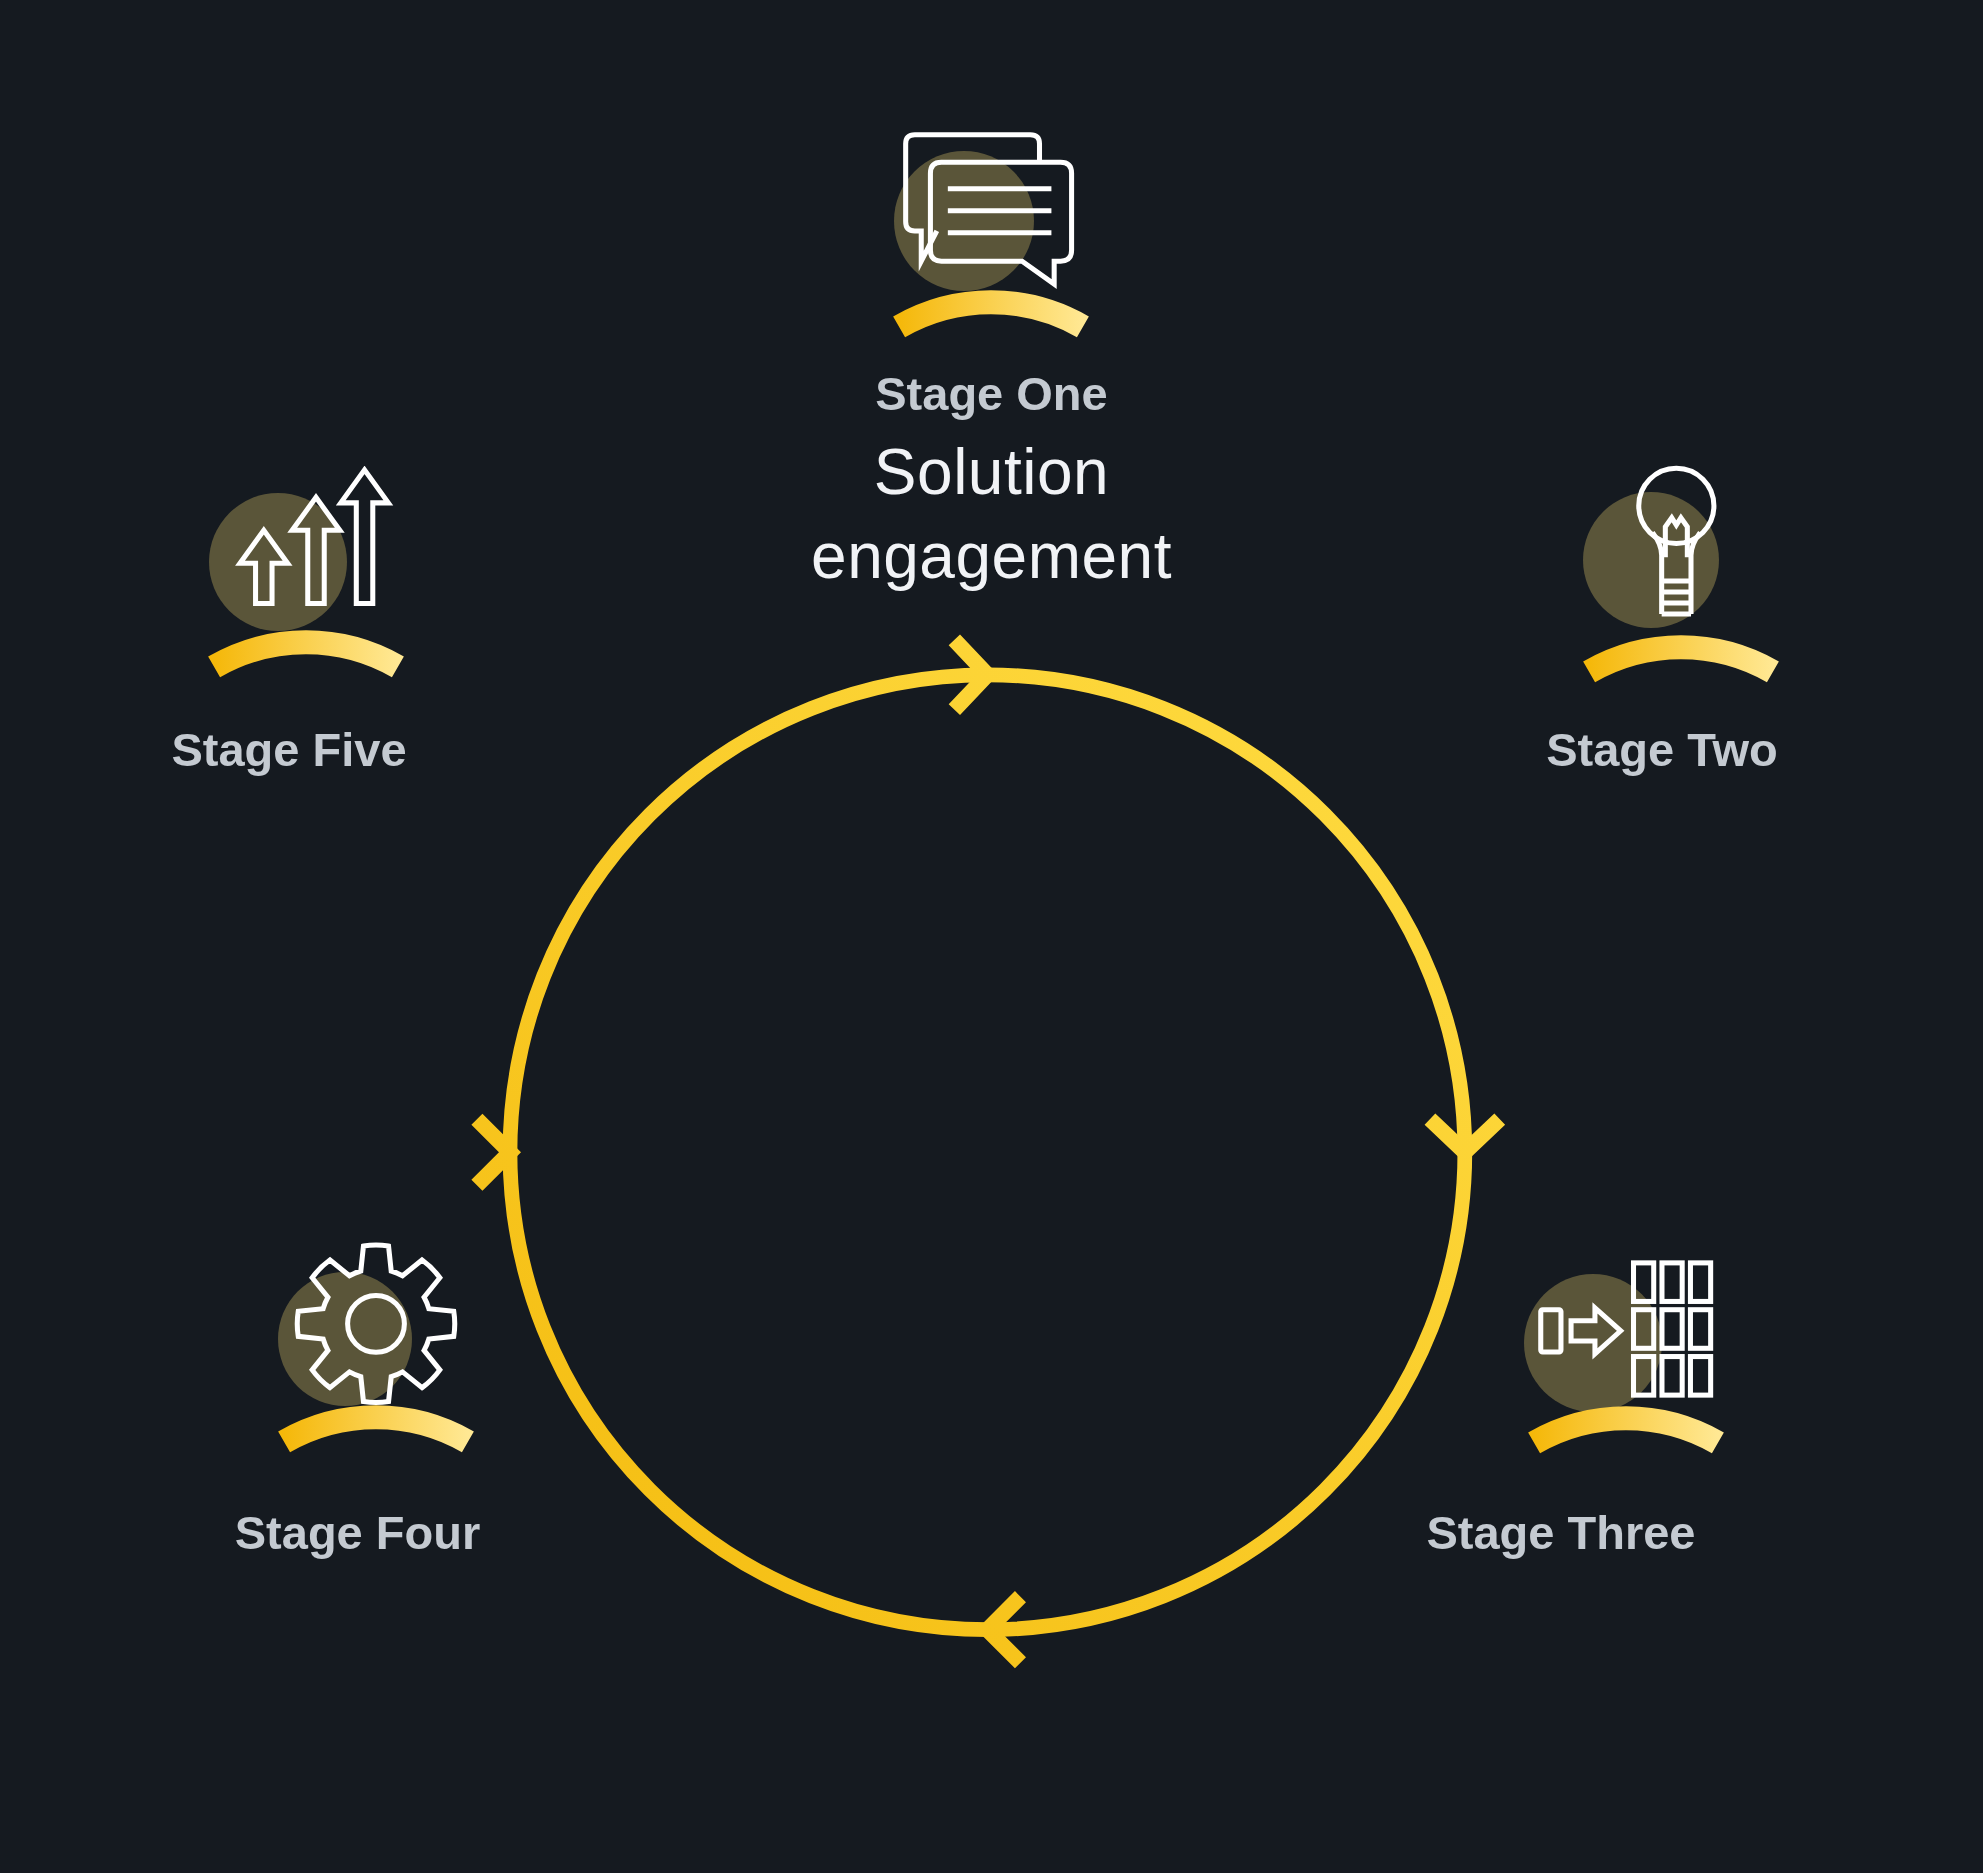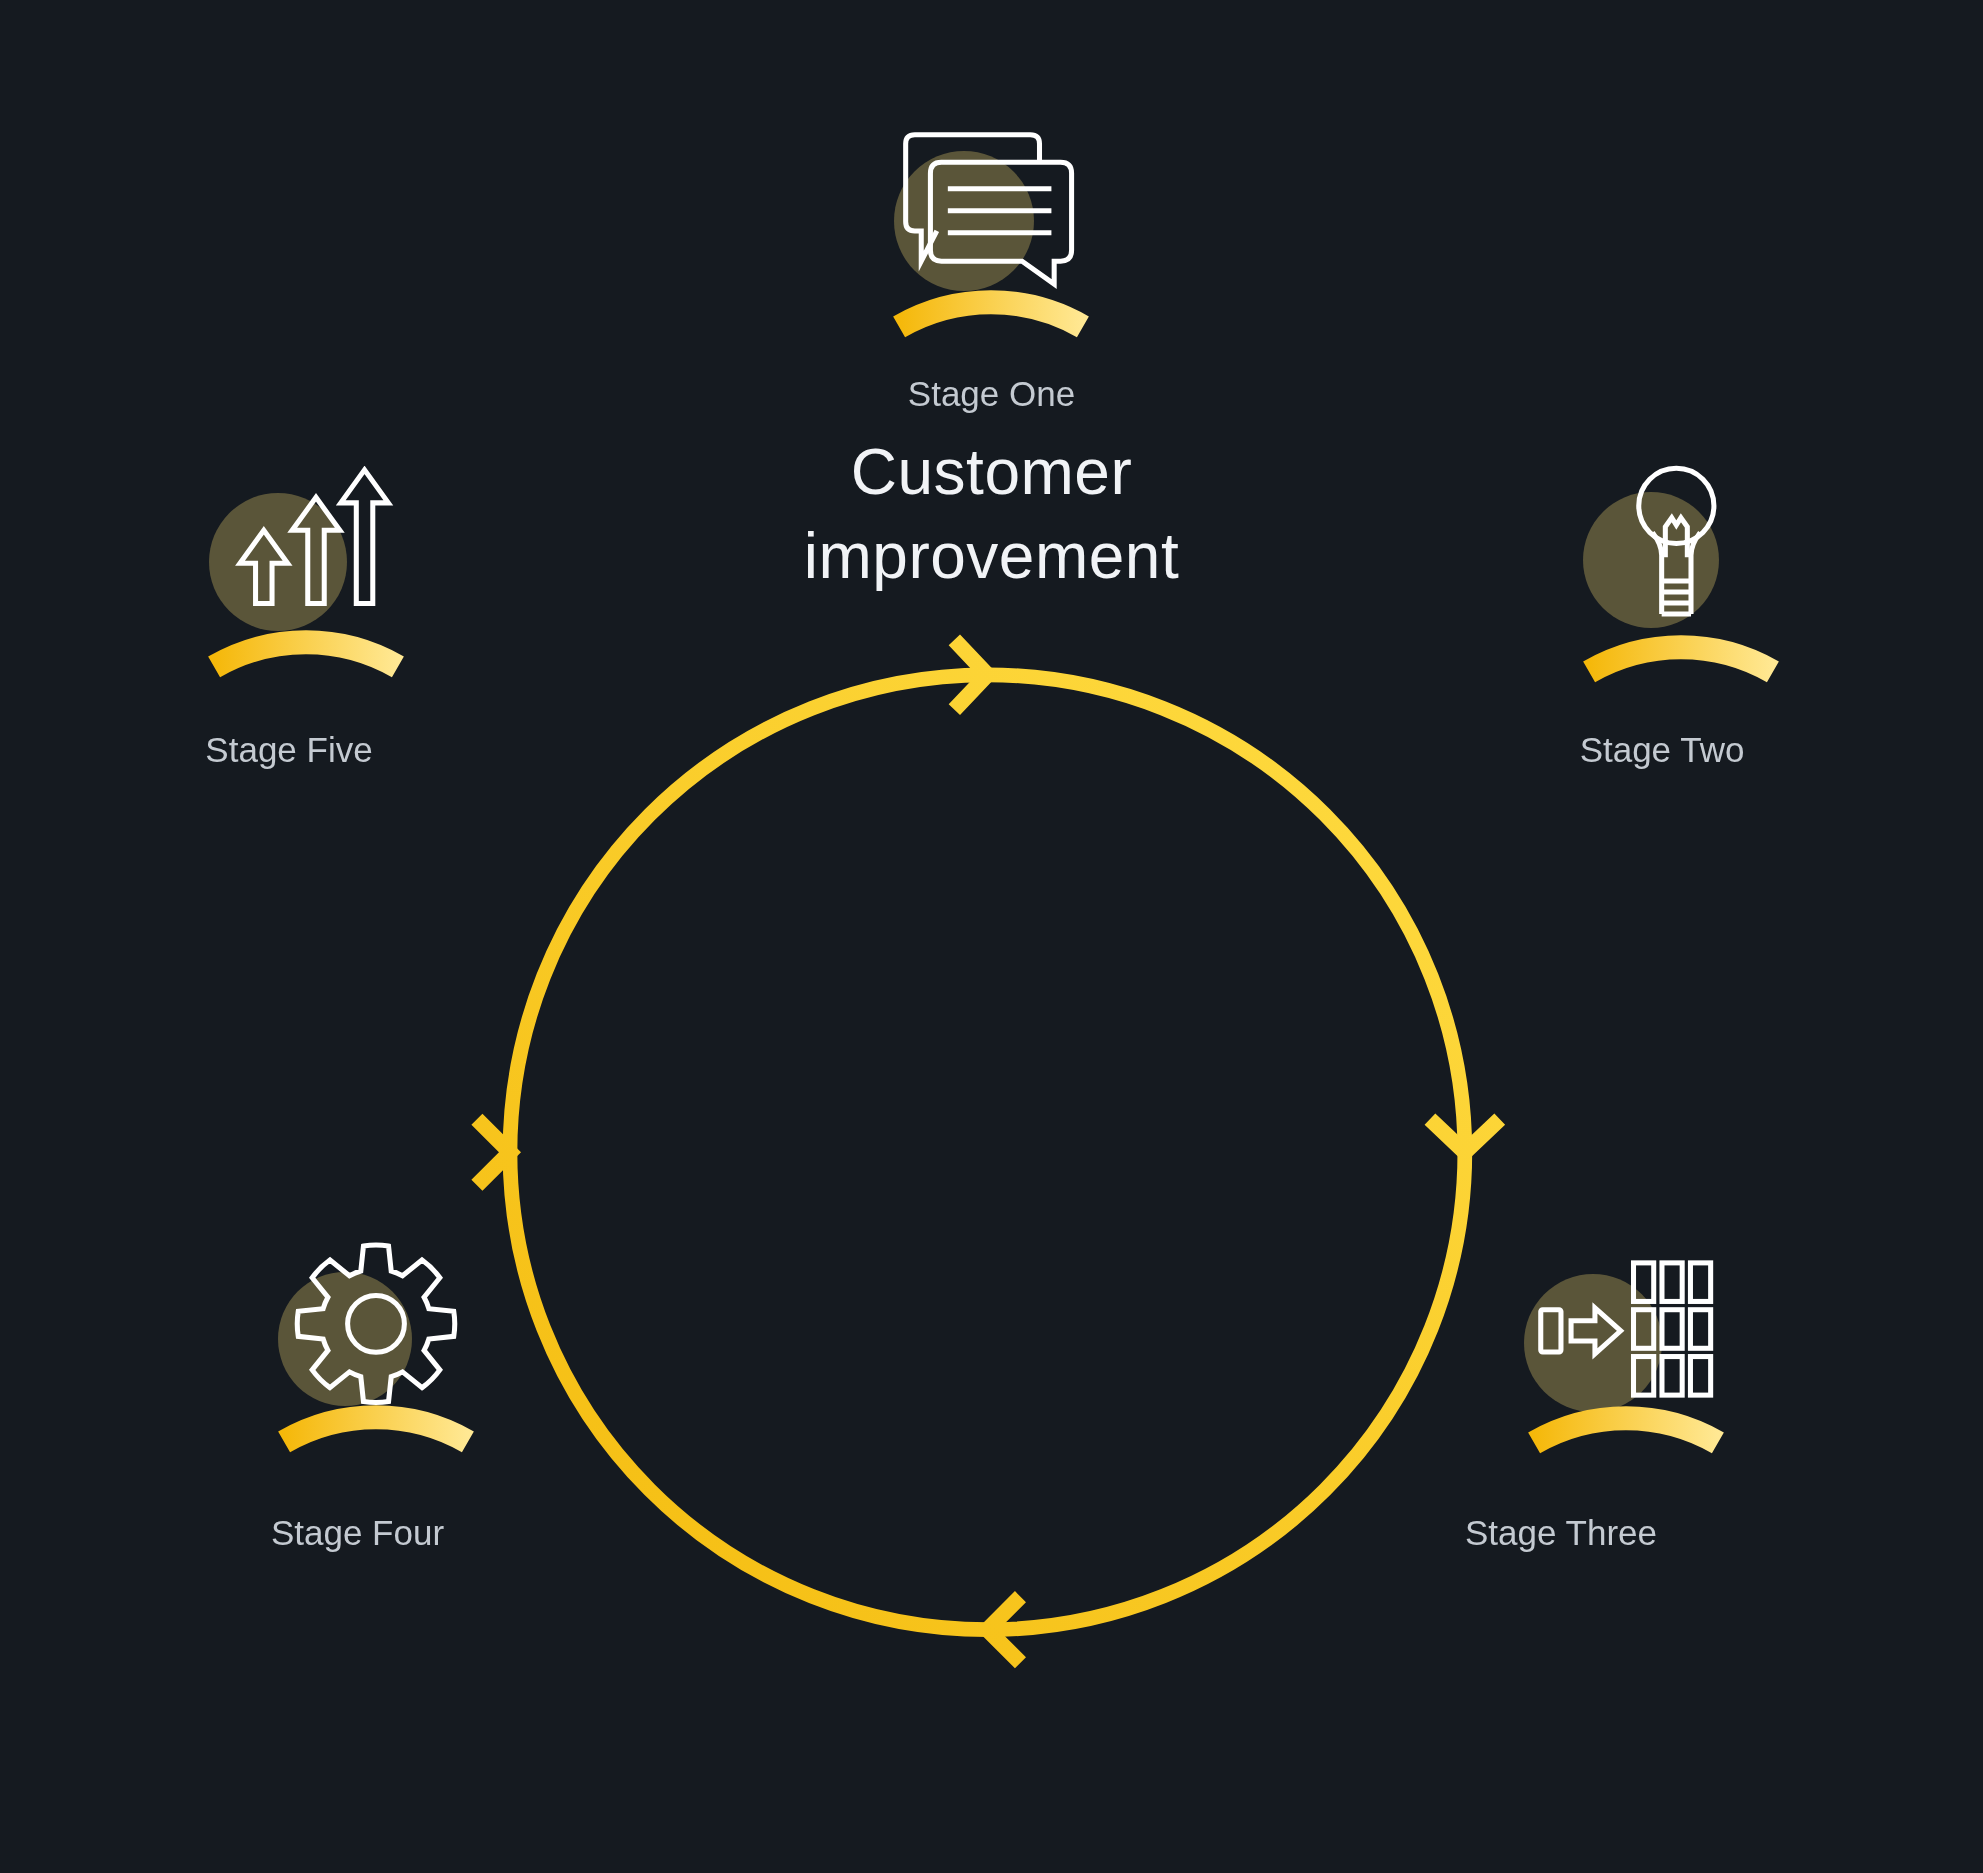--- a/index.html
+++ b/index.html
@@ -47,22 +47,22 @@
   .s4-icon .swoosh{left:5.5px;top:152px;}
 
   .s5-icon{left:200px;top:457px;width:220px;height:230px;}
   .s5-icon .halo{left:9.2px;top:36px;width:138px;height:138px;}
   .s5-icon .pictogram{left:29px;top:9.2px;}
   .s5-icon .swoosh{left:3.7px;top:151px;}
 
   
   .stage-text{position:absolute;text-align:center;}
   .stage-label{
-    font-size:35px;line-height:42px;color:var(--label);
-    font-weight:400;margin-bottom:14.7px;
+    font-size:47px;line-height:42px;color:var(--label);
+    font-weight:700;margin-bottom:14.7px;
   }
   .stage-title{
     font-size:64px;line-height:84px;color:var(--title);
     font-weight:300;letter-spacing:0.5px;
   }
   .s1-text{left:771px;top:373px;width:441px;}
   .s2-text{left:1446px;top:729px;width:432px;text-align:center;}
   .s3-text{left:1148px;top:1512px;width:826px;}
   .s4-text{left:82px;top:1512px;width:551px;}
   .s5-text{left:73px;top:729px;width:432px;text-align:center;}
@@ -165,21 +165,21 @@
         <path d="M 139 150 V 40 H 122 L 148 4 L 174 40 H 157 V 150 Z"></path>
       </g>
     </svg>
     <svg class="swoosh" width="204" height="70" viewBox="0 0 222 76">
       <path d="M 11 64 A 200 200 0 0 1 211 64" fill="none" stroke="url(#swooshGrad)" stroke-width="26"></path>
     </svg>
   </div>
 
   <div class="stage-text s1-text">
     <div class="stage-label">Stage One</div>
-    <div class="stage-title">Customer improvement</div>
+    <div class="stage-title">Solution engagement</div>
   </div>
 
   <div class="stage-text s2-text">
     <div class="stage-label">Stage Two</div>
   </div>
 
   <div class="stage-text s3-text">
     <div class="stage-label">Stage Three</div>
   </div>
 

